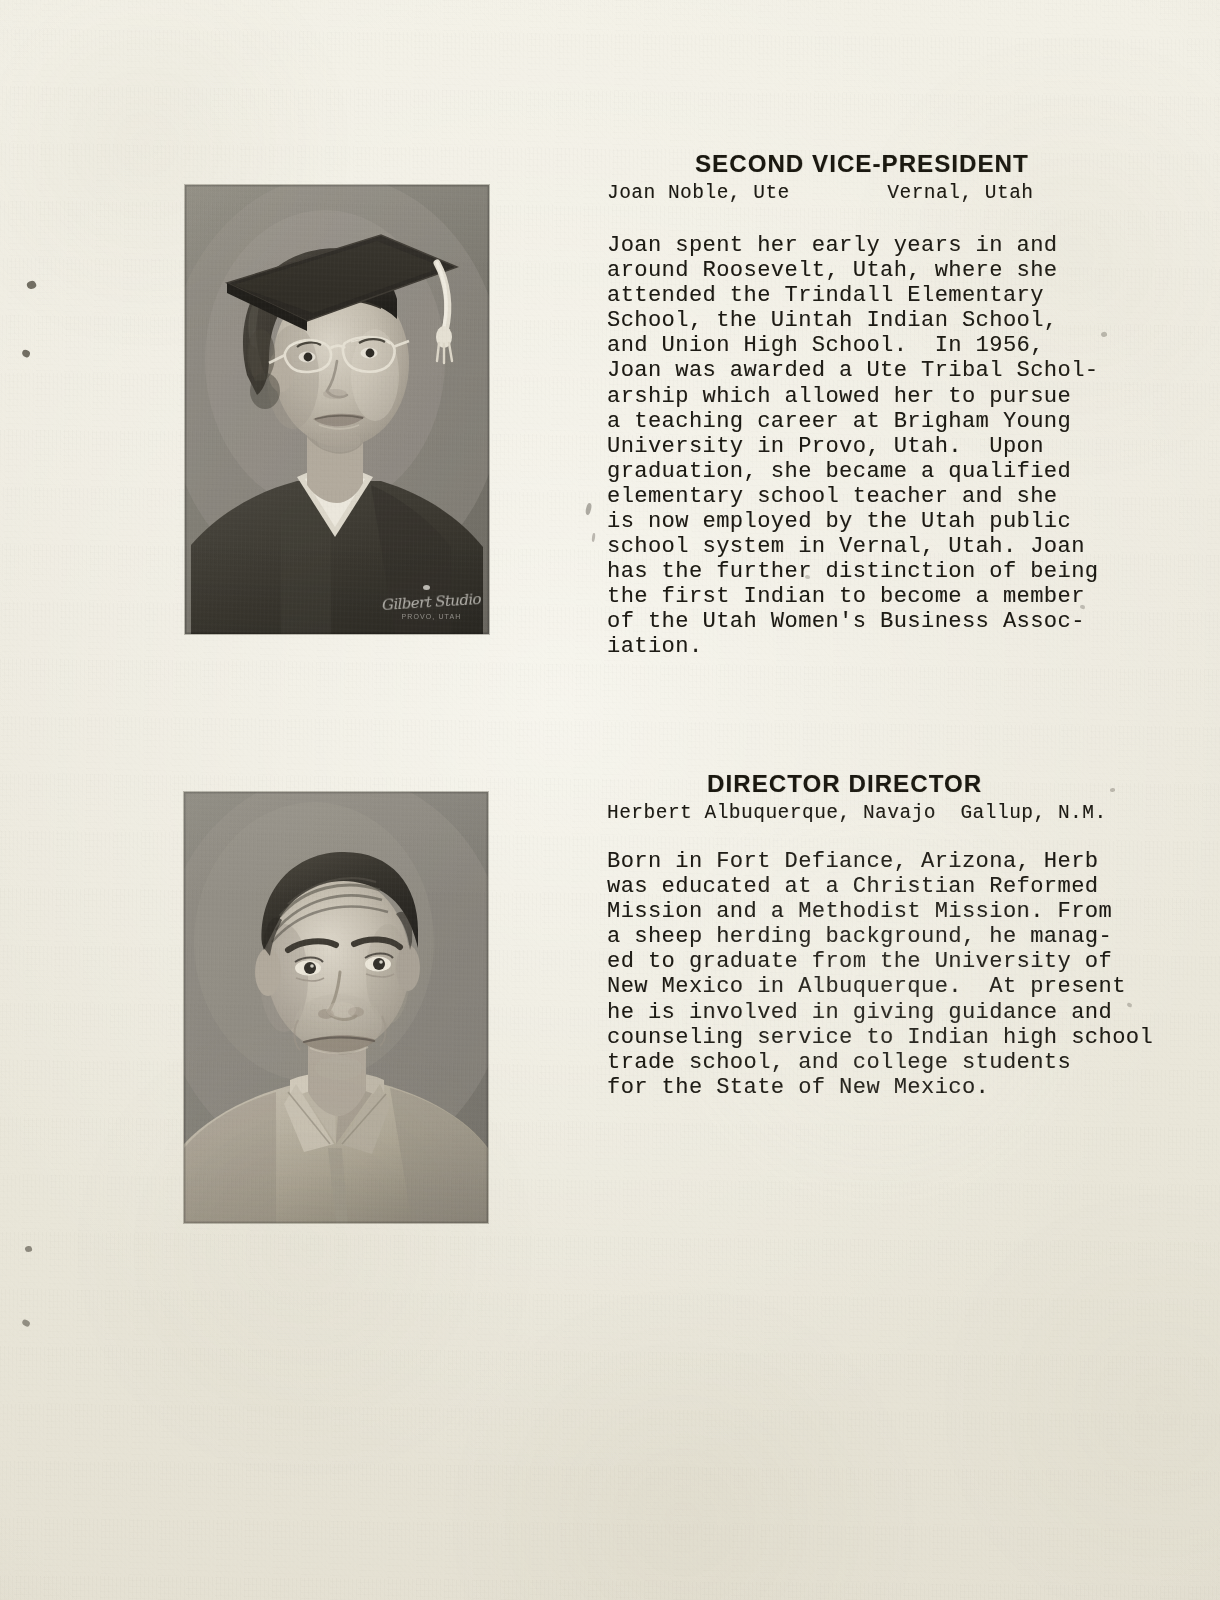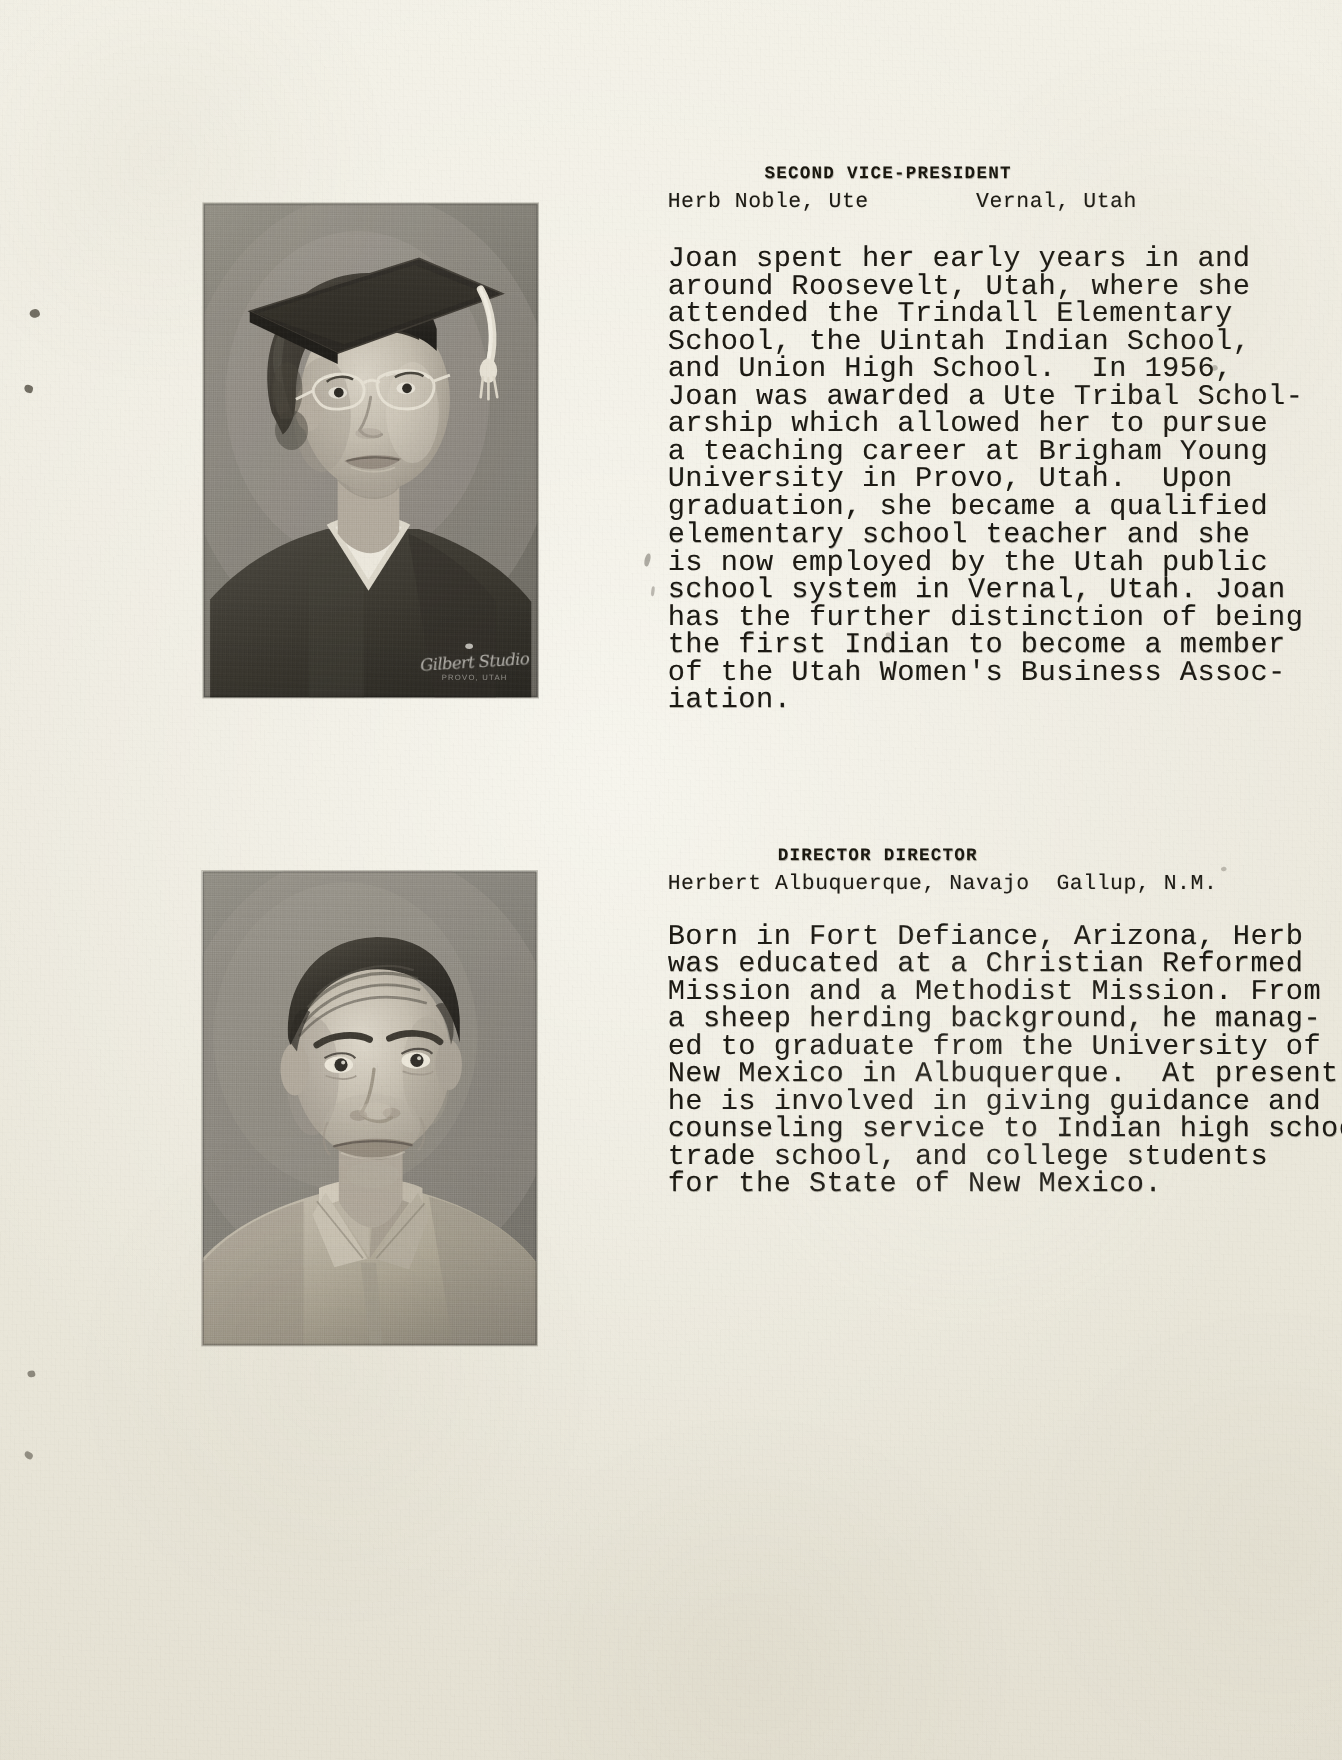--- a/index.html
+++ b/index.html
@@ -116,23 +116,23 @@
     background: rgba(245,243,236,0.70);
     filter: blur(0.6px);
   }
 
   
   .entry { position: absolute; }
   #entry-joan    { left: 607px; top: 148px; }
   #entry-herbert { left: 607px; top: 768px; }
 
   .entry-heading {
-    font-family: Liberation Mono, monospace;
+    font-family: Liberation Sans, sans-serif;
     font-weight: bold;
-    font-size: 16px;
+    font-size: 24px;
     letter-spacing: 1.1px;
     line-height: 1.3;
     white-space: pre;
     margin: 0 0 2px 0;
     color: #19170f;
     text-shadow: 0.4px 0.3px 0.7px rgba(40,35,22,0.40);
   }
   #entry-joan .entry-heading    { padding-left: 88px; }
   #entry-herbert .entry-heading { padding-left: 100px; }
 
@@ -140,21 +140,21 @@
     font-size: 19.4px;
     line-height: 1.33;
     letter-spacing: 0.55px;
     white-space: pre;
     margin: 0;
     color: #1b1913;
     text-shadow: 0.35px 0.25px 0.65px rgba(40,35,22,0.34);
   }
 
   .entry-body {
-    font-size: 26px;
+    font-size: 22px;
     line-height: 25.1px;
     letter-spacing: 0.45px;
     white-space: pre;
     margin: 0;
     color: #1b1913;
     text-shadow: 0.35px 0.25px 0.6px rgba(40,35,22,0.32);
   }
   #entry-joan    .entry-body { margin-top: 26px; }
   #entry-herbert .entry-body { margin-top: 22px; }
 
@@ -389,21 +389,21 @@
       <ellipse cx="155" cy="276" rx="24" ry="12" fill="#b4ad9f" opacity="0.45"></ellipse>
 
       <rect x="0" y="0" width="304" height="431" fill="none" stroke="rgba(0,0,0,0.18)" stroke-width="3"></rect>
     </svg>
     <div class="photo-grain"></div>
     <div class="photo-tone"></div>
   </div>
 
   <div class="entry" id="entry-joan">
     <div class="entry-heading">SECOND VICE-PRESIDENT</div>
-    <div class="entry-subhead">Herb Noble, Ute        Vernal, Utah</div>
+    <div class="entry-subhead">Joan Noble, Ute        Vernal, Utah</div>
     <div class="entry-body" id="body-joan"><span class="ln">Joan spent her early years in and</span><span class="ln">around Roosevelt, Utah, where she</span><span class="ln">attended the Trindall Elementary</span><span class="ln">School, the Uintah Indian School,</span><span class="ln">and Union High School.  In 1956,</span><span class="ln">Joan was awarded a Ute Tribal Schol-</span><span class="ln">arship which allowed her to pursue</span><span class="ln">a teaching career at Brigham Young</span><span class="ln">University in Provo, Utah.  Upon</span><span class="ln">graduation, she became a qualified</span><span class="ln">elementary school teacher and she</span><span class="ln">is now employed by the Utah public</span><span class="ln">school system in Vernal, Utah. Joan</span><span class="ln">has the further distinction of being</span><span class="ln">the first Indian to become a member</span><span class="ln">of the Utah Women's Business Assoc-</span><span class="ln">iation.</span></div>
   </div>
 
   <div class="entry" id="entry-herbert">
     <div class="entry-heading">DIRECTOR DIRECTOR</div>
     <div class="entry-subhead">Herbert Albuquerque, Navajo  Gallup, N.M.</div>
     <div class="entry-body" id="body-herbert"><span class="ln">Born in Fort Defiance, Arizona, Herb</span><span class="ln">was educated at a Christian Reformed</span><span class="ln">Mission and a Methodist Mission. From</span><span class="ln">a sheep herding background, he manag-</span><span class="ln">ed to graduate from the University of</span><span class="ln">New Mexico in Albuquerque.  At present</span><span class="ln">he is involved in giving guidance and</span><span class="ln">counseling service to Indian high school</span><span class="ln">trade school, and college students</span><span class="ln">for the State of New Mexico.</span></div>
   </div>
 
   <div class="speck" style="left:27px;  top:281px; width:9px;  height:8px;  transform:rotate(-24deg);"></div>

